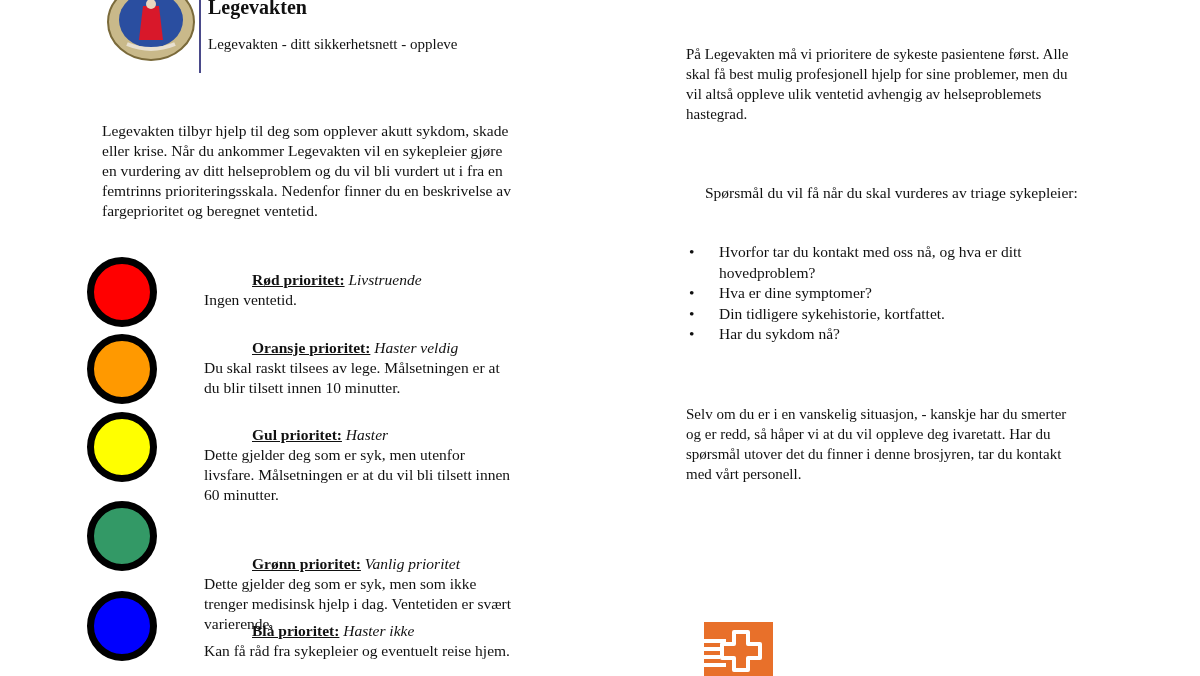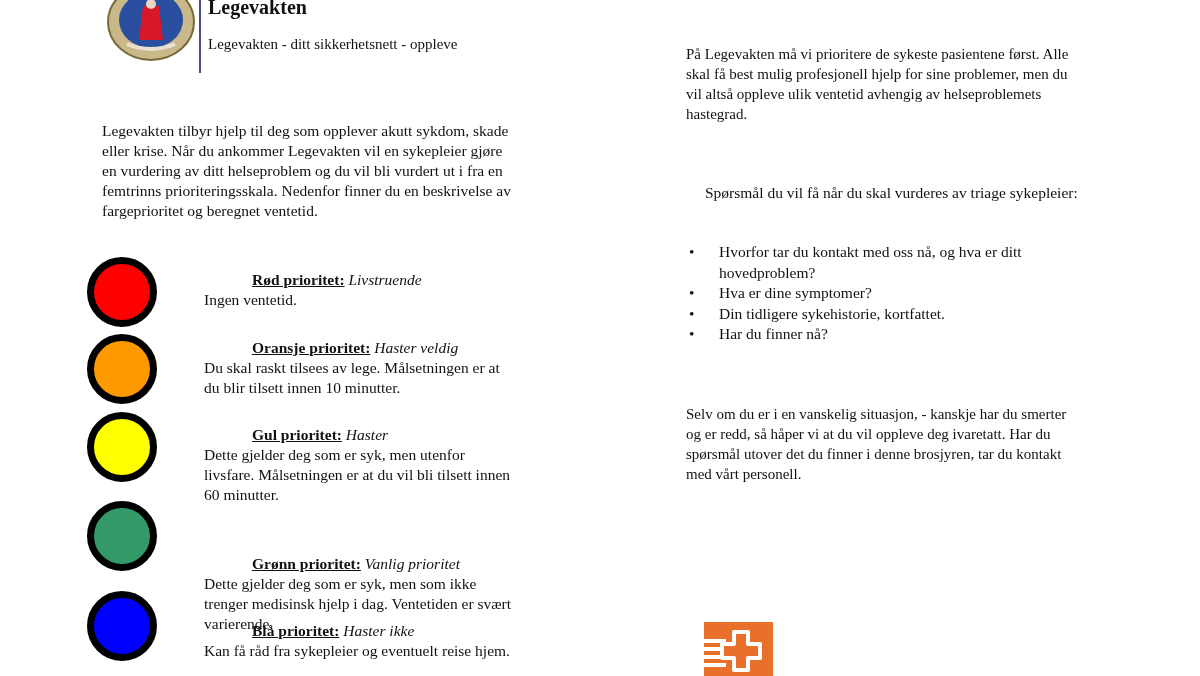--- a/index.html
+++ b/index.html
@@ -52,21 +52,21 @@
     <div class="circle" style="top: 591px; background: rgb(0, 0, 255);"></div>
     <div class="prio" style="top: 621px;"><span class="head">Blå prioritet:</span> <span class="sub">Haster ikke</span><br><span>Kan få råd fra sykepleier og eventuelt reise hjem.</span></div>
   </div>
 
 <div class="abs right-p" style="top:44px;">På Legevakten må vi prioritere de sykeste pasientene først. Alle skal få best mulig profesjonell hjelp for sine problemer, men du vil altså oppleve ulik ventetid avhengig av helseproblemets hastegrad.</div>
 <div class="abs q-head">Spørsmål du vil få når du skal vurderes av triage sykepleier:</div>
 <ul class="qs">
   <li>Hvorfor tar du kontakt med oss nå, og hva er ditt hovedproblem?</li>
   <li>Hva er dine symptomer?</li>
   <li>Din tidligere sykehistorie, kortfattet.</li>
-  <li>Har du finner nå?</li>
+  <li>Har du sykdom nå?</li>
 </ul>
 <div class="abs right-p" style="top:404px;">Selv om du er i en vanskelig situasjon, - kanskje har du smerter og er redd, så håper vi at du vil oppleve deg ivaretatt. Har du spørsmål utover det du finner i denne brosjyren, tar du kontakt med vårt personell.</div>
 
 <div class="abs plus-logo">
   <svg width="69" height="54" viewBox="0 0 69 54">
     <g stroke="#fff" stroke-width="4">
       <line x1="0" y1="19" x2="22" y2="19"></line>
         <line x1="0" y1="27" x2="16" y2="27"></line>
       <line x1="0" y1="35" x2="16" y2="35"></line>
         <line x1="0" y1="43" x2="22" y2="43"></line>

